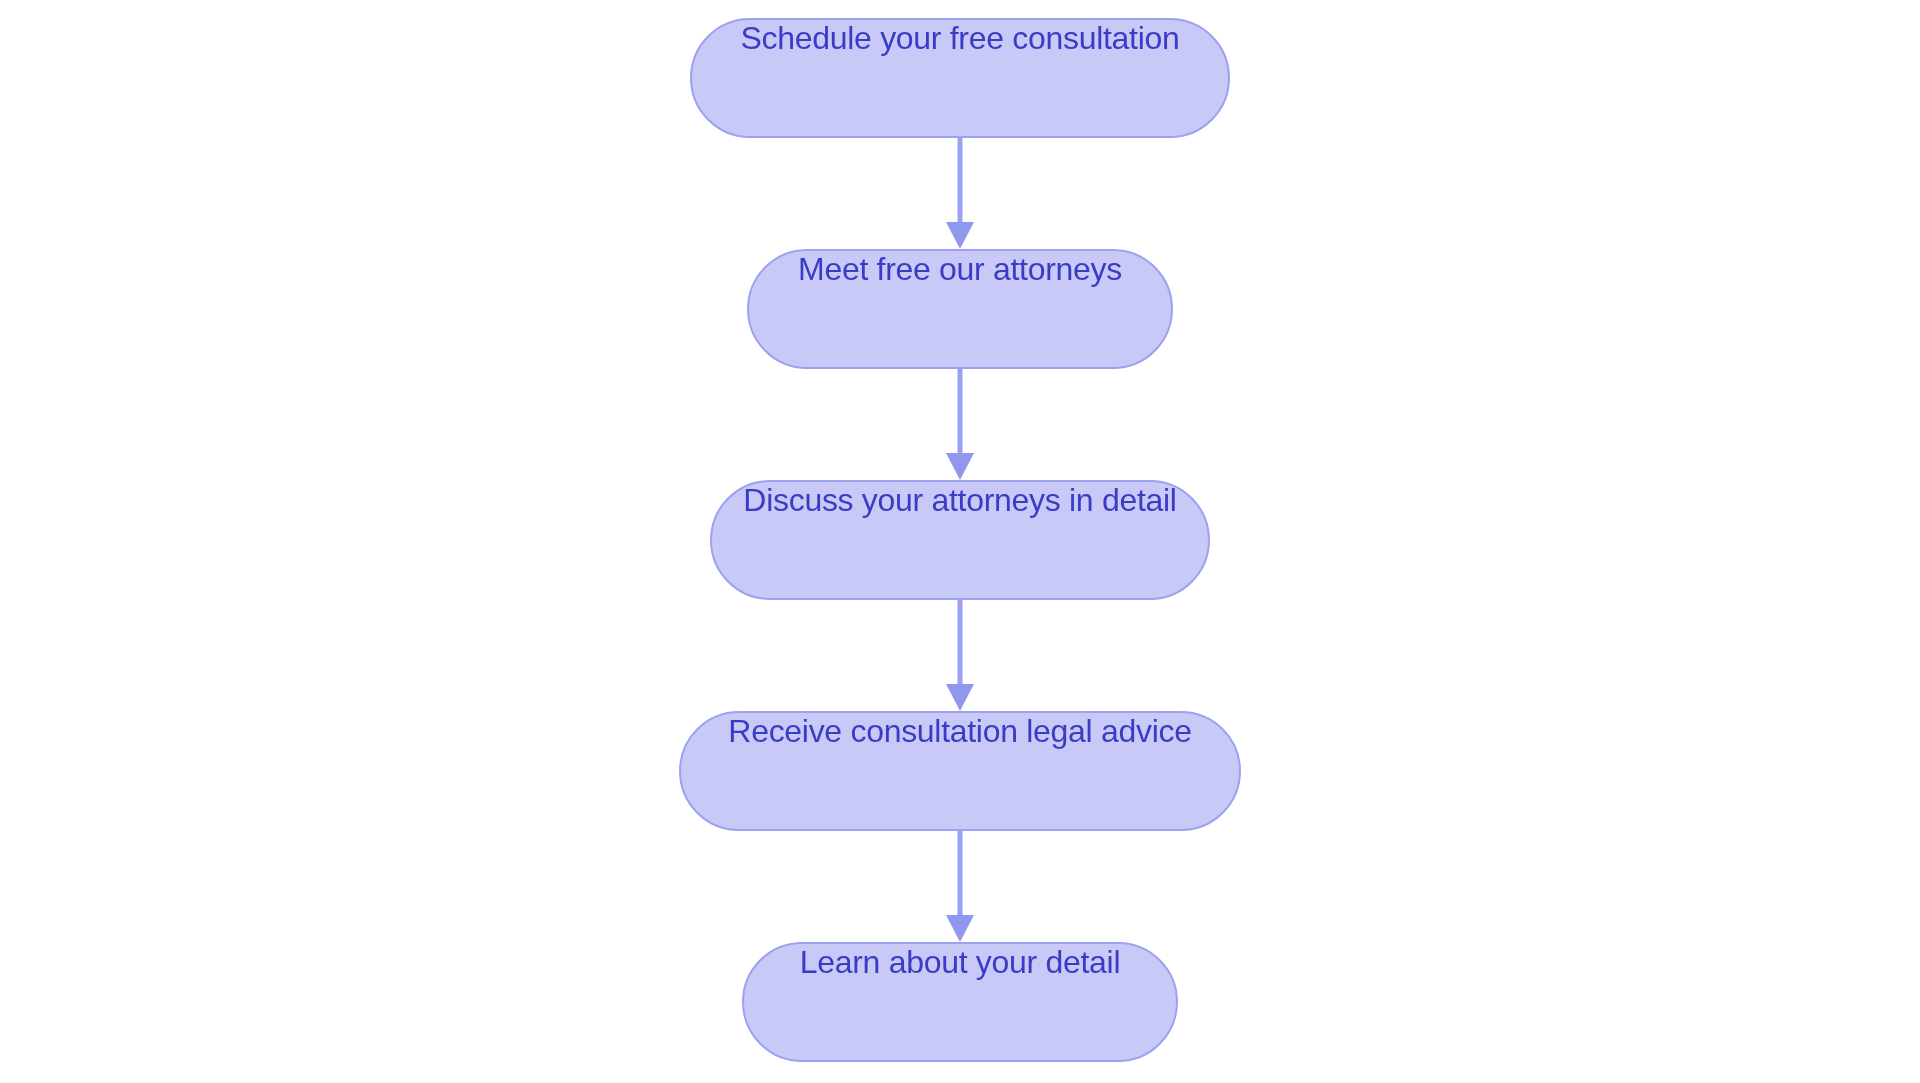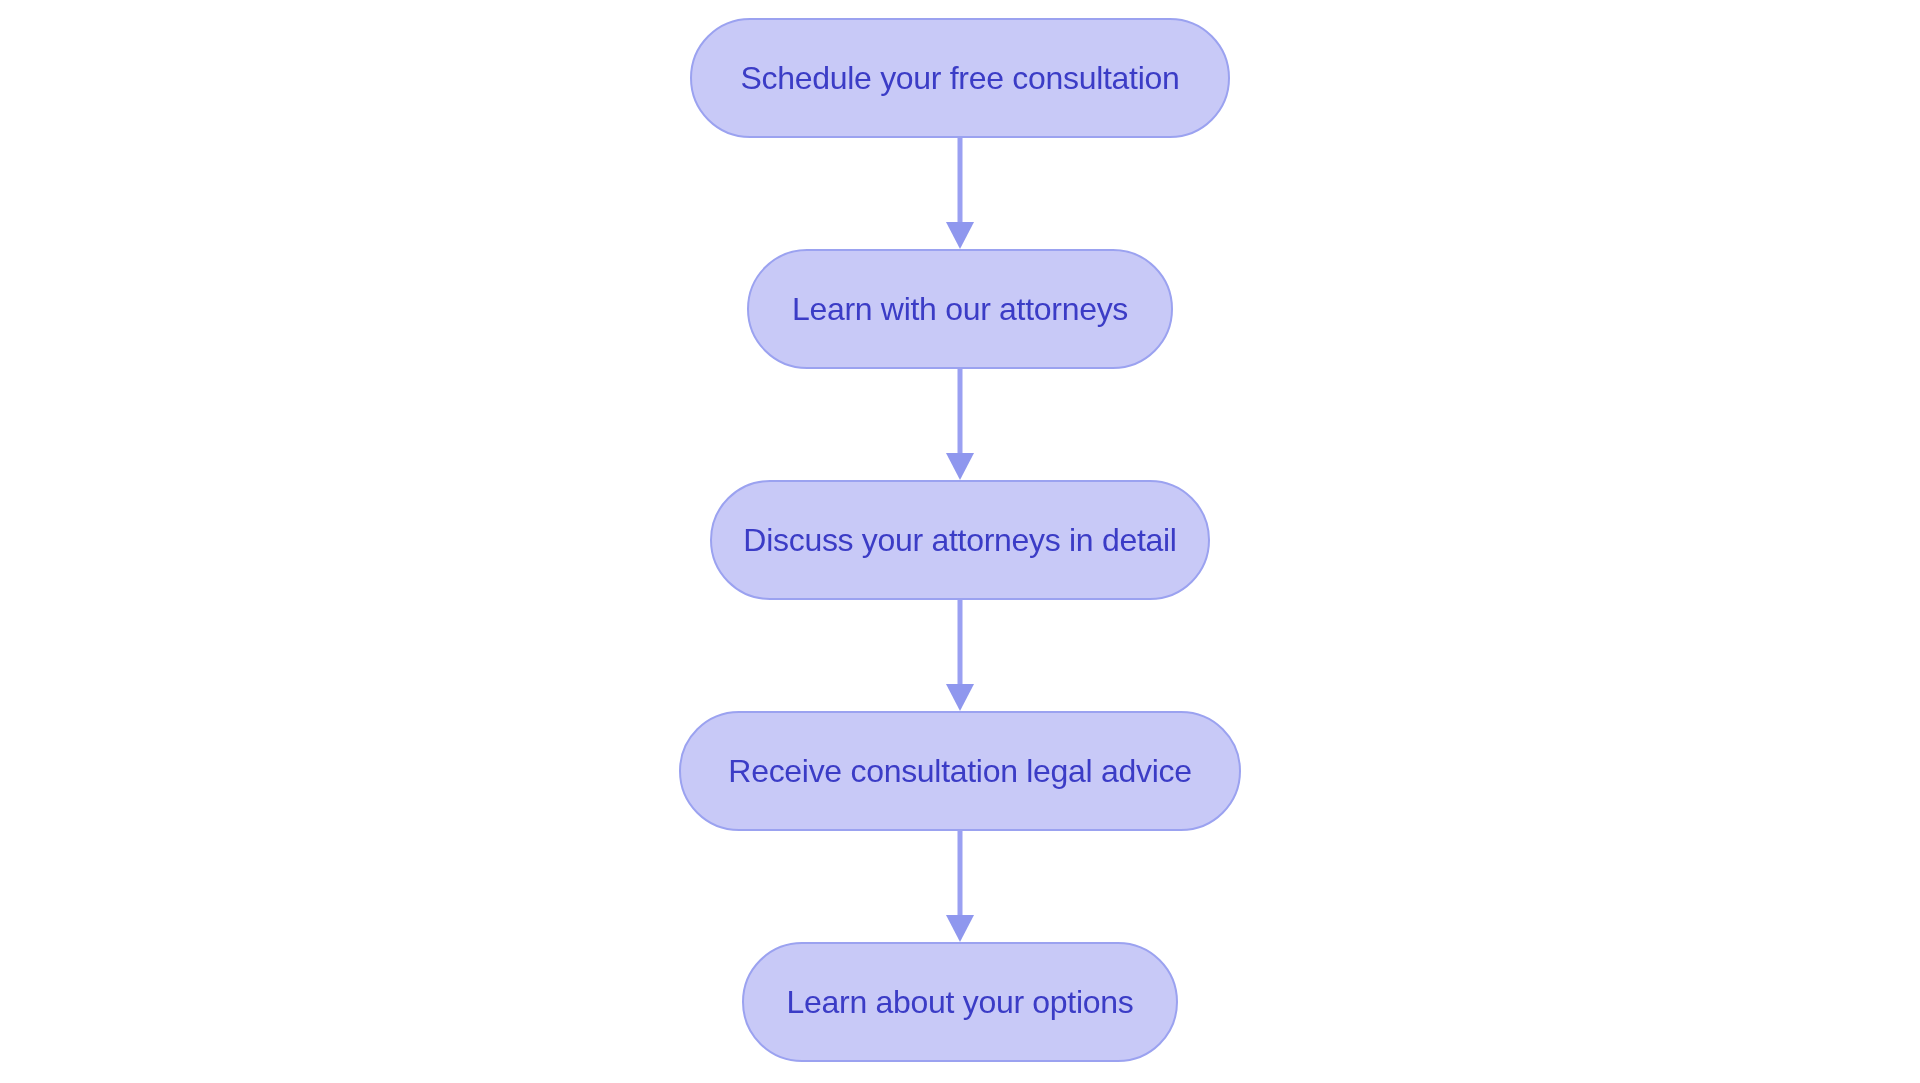--- a/index.html
+++ b/index.html
@@ -24,21 +24,20 @@
     flex-direction: column;
     align-items: center;
   }
   .node {
     box-sizing: border-box;
     height: 120px;
     border-radius: 60px;
     background: var(--node-fill, #c8c9f7);
     border: 2px solid var(--node-border, #9ba2f0);
     display: flex;
-    align-items: center;
     justify-content: center;
     flex: none;
   }
   .node-label {
     color: var(--node-text, #3b3cc6);
     font-size: 32px;
     letter-spacing: -0.3px;
     white-space: nowrap;
     text-align: center;
   }
@@ -78,21 +77,21 @@
     <div class="node" style="width:540px">
       <span class="node-label">Schedule your free consultation</span>
     </div>
 
     <div class="arrow">
       <div class="arrow-line"></div>
       <div class="arrow-head"></div>
     </div>
 
     <div class="node" style="width:426px">
-      <span class="node-label">Learn with our attorneys</span>
+      <span class="node-label">Meet free our attorneys</span>
     </div>
 
     <div class="arrow">
       <div class="arrow-line"></div>
       <div class="arrow-head"></div>
     </div>
 
     <div class="node" style="width:500px">
       <span class="node-label">Discuss your attorneys in detail</span>
     </div>
@@ -105,17 +104,17 @@
     <div class="node" style="width:562px">
       <span class="node-label">Receive consultation legal advice</span>
     </div>
 
     <div class="arrow">
       <div class="arrow-line"></div>
       <div class="arrow-head"></div>
     </div>
 
     <div class="node" style="width:436px">
-      <span class="node-label">Learn about your options</span>
+      <span class="node-label">Learn about your detail</span>
     </div>
 
   </div>
 </div>
 
 </body></html>

